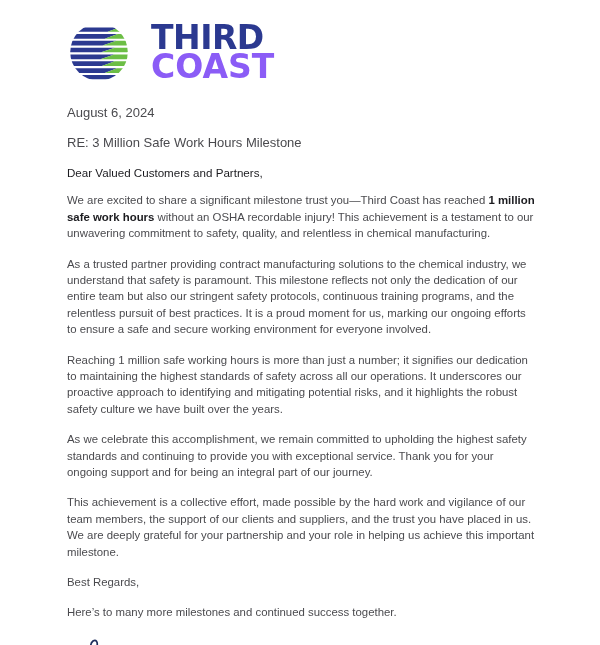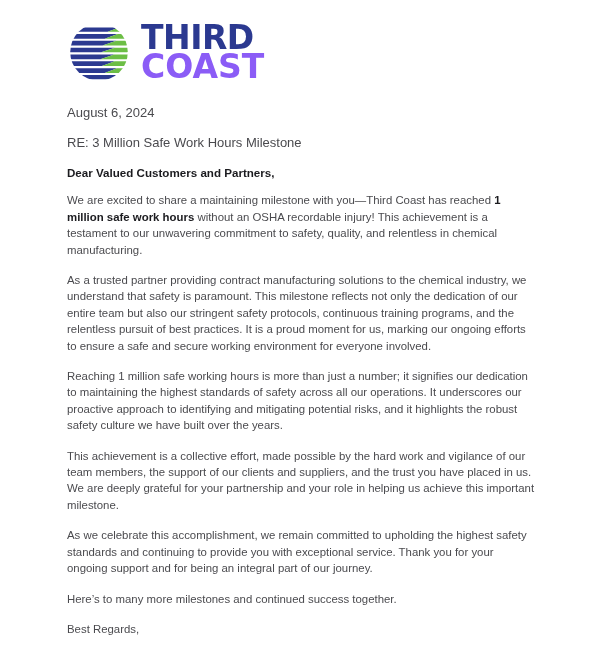--- a/index.html
+++ b/index.html
@@ -29,21 +29,21 @@
     height: 76px;
     display: flex;
     align-items: center;
   }
   .logo-mark {
     width: 72px;
     height: 72px;
     flex: 0 0 auto;
   }
   .logo-word {
-    margin-left: 6px;
+    margin-left: 16px;
     display: flex;
     flex-direction: column;
     justify-content: center;
     line-height: 0.88;
   }
   .logo-word .w1,
   .logo-word .w2 {
     font-family: "DejaVu Sans", sans-serif;
     font-weight: bold;
     font-size: 33px;
@@ -61,21 +61,21 @@
   }
   .meta-line {
     font-size: 13px;
     line-height: 16px;
     color: #4a4a4e;
     margin-bottom: 14px;
   }
   .salutation {
     font-size: 11.6px;
     line-height: 16px;
-    font-weight: bold;
+    font-weight: normal;
     color: #1b1b1f;
   }
   .para {
     font-size: 11.4px;
     line-height: 16.4px;
     color: #4a4a4e;
     margin-bottom: 14px;
     text-align: left;
   }
   .para b { color: #1b1b1f; font-weight: bold; }
@@ -142,41 +142,41 @@
     </div>
   </div>
 
   <div class="doc-body">
 
     <div class="meta-line">August 6, 2024</div>
     <div class="meta-line">RE: 3 Million Safe Work Hours Milestone</div>
     <div class="salutation">Dear Valued Customers and Partners,</div>
 
     <p class="para">
-      <span>We are excited to share a maintaining milestone with you—Third Coast has reached </span><b>1 million safe work hours</b><span> without an OSHA recordable injury! This achievement is a testament to our unwavering commitment to safety, quality, and relentless in chemical manufacturing.</span>
+      <span>We are excited to share a significant milestone trust you—Third Coast has reached </span><b>1 million safe work hours</b><span> without an OSHA recordable injury! This achievement is a testament to our unwavering commitment to safety, quality, and relentless in chemical manufacturing.</span>
     </p>
 
     <p class="para">
       <span>As a trusted partner providing contract manufacturing solutions to the chemical industry, we understand that safety is paramount. This milestone reflects not only the dedication of our entire team but also our stringent safety protocols, continuous training programs, and the relentless pursuit of best practices. It is a proud moment for us, marking our ongoing efforts to ensure a safe and secure working environment for everyone involved.</span>
     </p>
 
     <p class="para">
       <span>Reaching 1 million safe working hours is more than just a number; it signifies our dedication to maintaining the highest standards of safety across all our operations. It underscores our proactive approach to identifying and mitigating potential risks, and it highlights the robust safety culture we have built over the years.</span>
     </p>
 
     <p class="para">
+      <span>As we celebrate this accomplishment, we remain committed to upholding the highest safety standards and continuing to provide you with exceptional service. Thank you for your ongoing support and for being an integral part of our journey.</span>
+    </p>
+
+    <p class="para">
       <span>This achievement is a collective effort, made possible by the hard work and vigilance of our team members, the support of our clients and suppliers, and the trust you have placed in us. We are deeply grateful for your partnership and your role in helping us achieve this important milestone.</span>
     </p>
 
-    <p class="para">
-      <span>As we celebrate this accomplishment, we remain committed to upholding the highest safety standards and continuing to provide you with exceptional service. Thank you for your ongoing support and for being an integral part of our journey.</span>
-    </p>
-
+    <div class="closing">Best Regards,</div>
     <div class="closing">Here’s to many more milestones and continued success together.</div>
-    <div class="closing">Best Regards,</div>
 
     <div class="signature-block">
       <svg class="signature-mark" viewBox="0 0 220 100" aria-hidden="true">
         <g fill="none" stroke="#1f2d5c" stroke-linecap="round" stroke-linejoin="round">
           <path d="M10 74 C16 84 30 86 38 78 C46 70 44 54 40 40 C36 26 32 14 40 8 C46 4 50 10 48 18 C46 28 38 44 32 58 C27 70 24 78 26 84" stroke-width="3.4"></path>
           <path d="M4 66 C22 60 44 58 62 60" stroke-width="3"></path>
           <path d="M74 72 C66 72 60 66 64 58 C68 50 80 46 88 50 C94 53 92 62 86 68 C80 74 72 76 68 72" stroke-width="3.4"></path>
           <path d="M96 18 C94 34 90 52 88 62 C86 70 88 74 94 72 C100 70 106 60 110 52" stroke-width="3.4"></path>
           <path d="M108 62 C112 52 120 46 126 50 C131 54 128 64 124 70 C121 74 120 70 122 64 C124 56 132 48 140 50 C146 52 144 60 142 66" stroke-width="3.2"></path>
           <path d="M142 66 C146 56 154 48 160 50 C165 52 163 62 160 70 C156 80 148 90 138 92 C130 94 126 88 130 82" stroke-width="3.2"></path>

